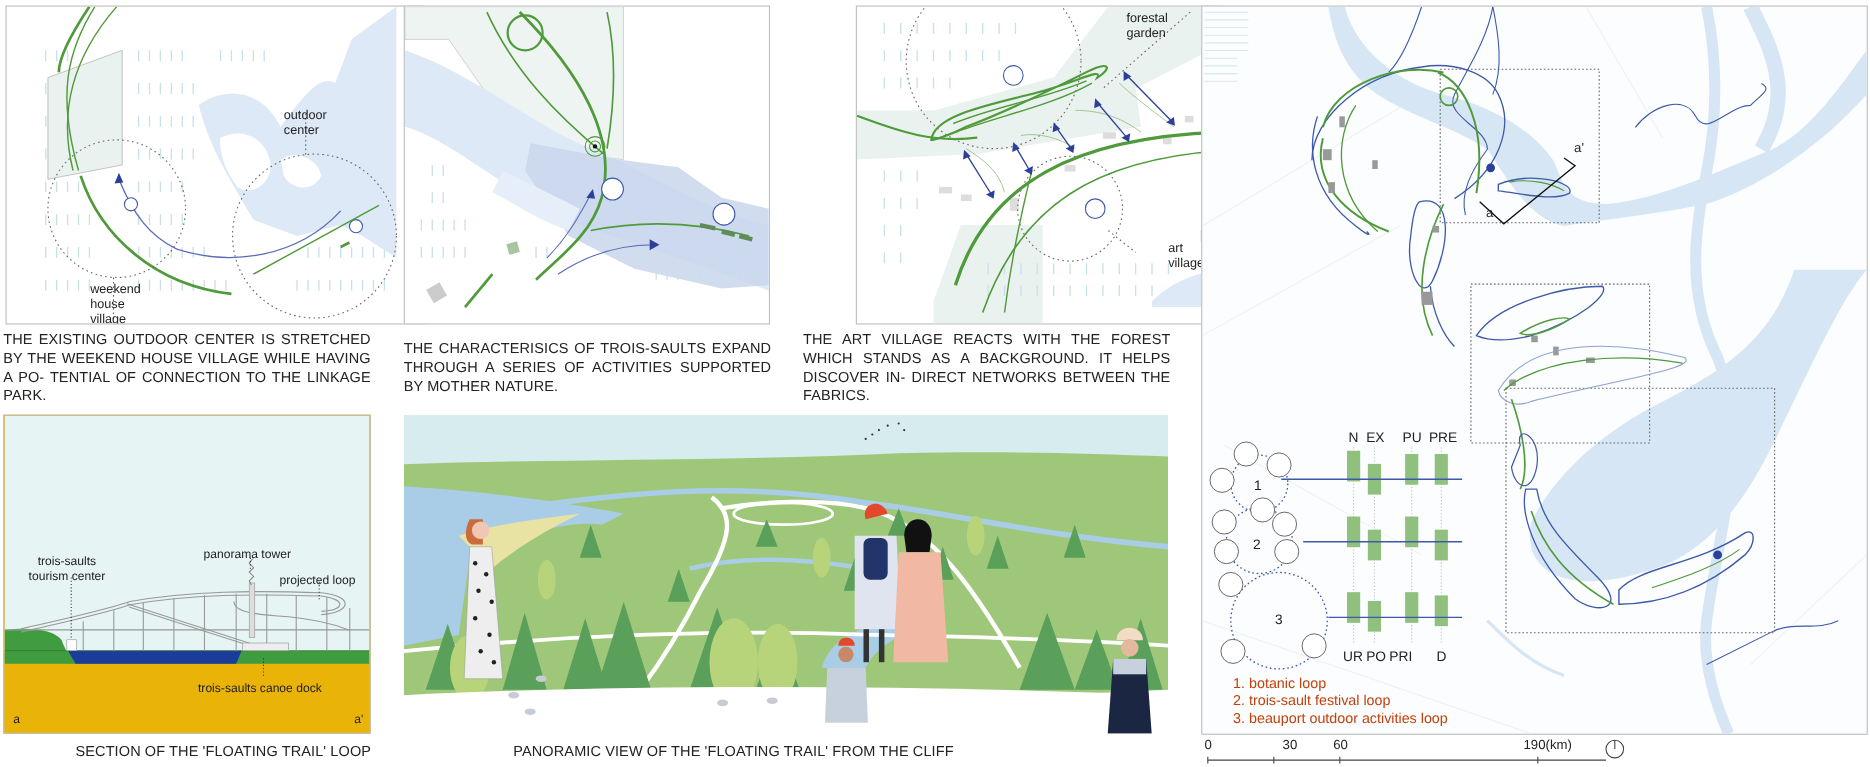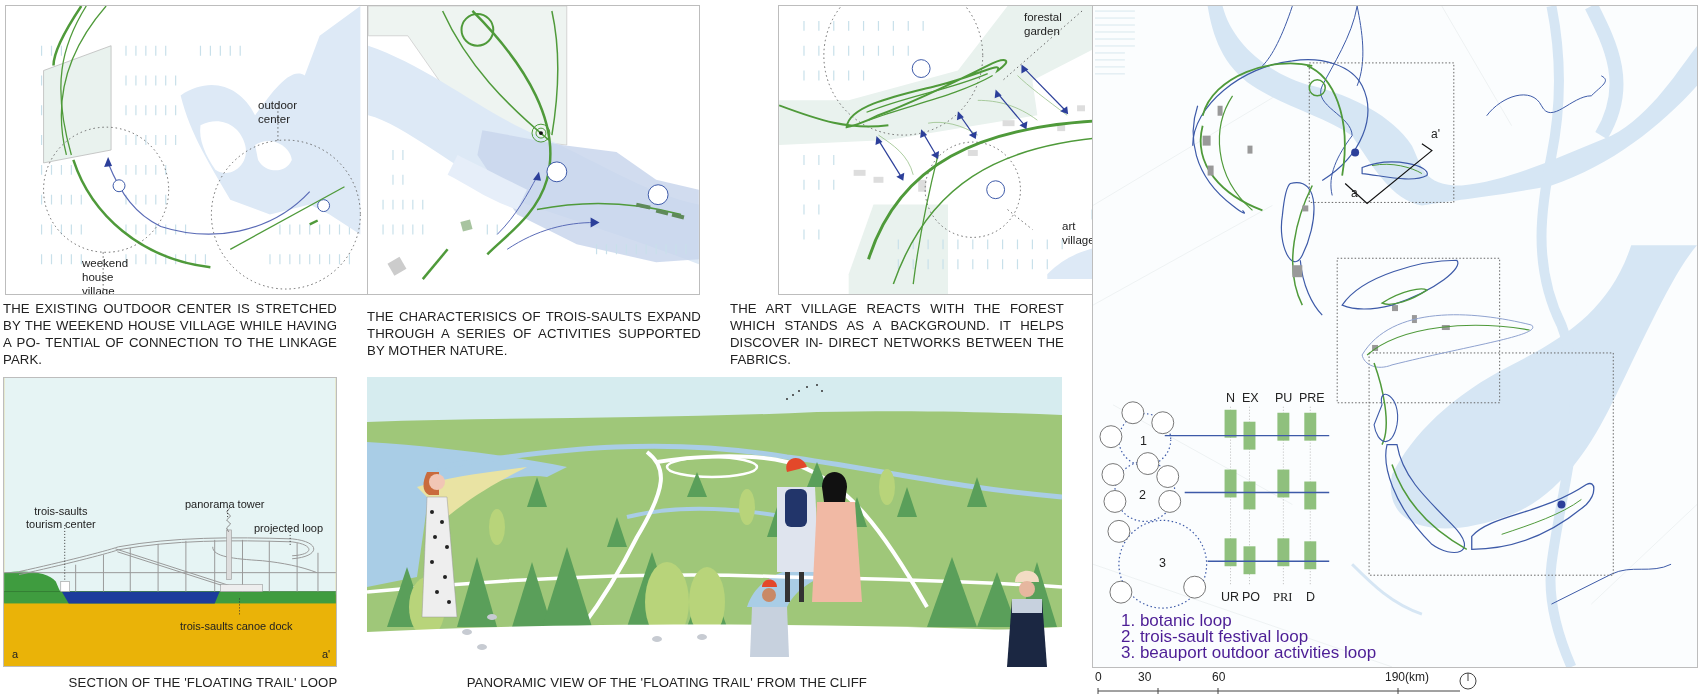--- a/index.html
+++ b/index.html
@@ -2,21 +2,21 @@
 <html><head>
 <meta charset="utf-8">
 <style>
   html,body{margin:0;padding:0;background:#fff;}
   body{width:1700px;height:697px;position:relative;overflow:hidden;font-family:"Liberation Sans",sans-serif;color:#222;}
   .panel{position:absolute;border:1px solid #bdbdbd;box-sizing:border-box;overflow:hidden;background:#fff;}
   .panel svg{position:absolute;left:0;top:0;width:100%;height:100%;}
   .caption{position:absolute;font-size:13.2px;line-height:17px;letter-spacing:0.1px;color:#222;text-transform:uppercase;text-align:justify;}
   .lbl{position:absolute;font-size:11.5px;line-height:14px;color:#222;white-space:nowrap;}
   .sec-lbl{position:absolute;font-size:11px;line-height:13px;color:#222;white-space:nowrap;text-align:center;}
-  .legend{position:absolute;font-size:17px;line-height:16px;color:#4c1d95;}
+  .legend{position:absolute;font-size:13px;line-height:16px;color:#c2410c;}
   .axlbl{position:absolute;font-size:12.5px;color:#222;}
   .scale{position:absolute;font-size:12px;color:#222;}
 </style>
 </head>
 <body>
 
 <div class="panel" style="left:5px;top:5px;width:382px;height:290px;">
   <svg viewBox="0 0 331 290">
     <g stroke="#c8e0ea" stroke-width="1.2">
       <path d="M10 40 v10 M20 40 v10 M30 40 v10 M95 40 v10 M105 40 v10 M115 40 v10 M125 40 v10 M135 40 v10 M170 40 v10 M180 40 v10 M190 40 v10 M200 40 v10 M210 40 v10 M10 70 v10 M20 70 v10 M30 70 v10 M95 70 v10 M105 70 v10 M115 70 v10 M125 70 v10 M135 70 v10 M145 70 v10 M10 100 v10 M20 100 v10 M95 100 v10 M105 100 v10 M115 100 v10 M125 100 v10 M135 100 v10 M145 100 v10 M10 130 v10 M20 130 v10 M30 130 v10 M95 130 v10 M105 130 v10 M115 130 v10 M125 130 v10 M135 130 v10 M145 130 v10 M10 160 v10 M20 160 v10 M30 160 v10 M40 160 v10 M95 160 v10 M105 160 v10 M115 160 v10 M125 160 v10 M135 160 v10 M10 190 v10 M20 190 v10 M30 190 v10 M40 190 v10 M50 190 v10 M95 190 v10 M105 190 v10 M115 190 v10 M125 190 v10 M135 190 v10 M10 220 v10 M20 220 v10 M30 220 v10 M40 220 v10 M50 220 v10 M95 220 v10 M105 220 v10 M115 220 v10 M125 220 v10 M135 220 v10 M145 220 v10 M155 220 v10 M10 250 v10 M20 250 v10 M30 250 v10 M40 250 v10 M50 250 v10 M95 250 v10 M105 250 v10 M115 250 v10 M125 250 v10 M135 250 v10 M145 250 v10 M155 250 v10 M165 250 v10 M175 250 v10 M240 250 v10 M250 250 v10 M260 250 v10 M270 250 v10 M280 250 v10 M290 250 v10 M300 250 v10 M310 250 v10 M320 250 v10 M250 220 v10 M260 220 v10 M270 220 v10 M280 220 v10 M290 220 v10 M300 220 v10 M310 220 v10 M320 220 v10"></path>
@@ -398,21 +398,21 @@
   <div class="lbl" style="left:338px;top:121px;font-size:12px;">a'</div>
   <div class="axlbl" style="left:47px;top:428px;">1</div>
   <div class="axlbl" style="left:46px;top:482px;">2</div>
   <div class="axlbl" style="left:66px;top:550px;">3</div>
   <div class="axlbl" style="left:133px;top:385px;">N</div>
   <div class="axlbl" style="left:149px;top:385px;">EX</div>
   <div class="axlbl" style="left:182px;top:385px;">PU</div>
   <div class="axlbl" style="left:206px;top:385px;">PRE</div>
   <div class="axlbl" style="left:128px;top:584px;">UR</div>
   <div class="axlbl" style="left:149px;top:584px;">PO</div>
-  <div class="axlbl" style="left:180px;top:584px;font-family:Liberation Serif, serif;">PRI</div>
+  <div class="axlbl" style="left:170px;top:584px;">PRI</div>
   <div class="axlbl" style="left:213px;top:584px;">D</div>
   <div class="legend" style="left:28px;top:607px;">
     <div>1. botanic loop</div>
     <div>2. trois-sault festival loop</div>
     <div>3. beauport outdoor activities loop</div>
   </div>
 </div>
 
 <div style="position:absolute;left:1095px;top:670px;width:400px;height:27px;">
   <svg width="400" height="27" style="position:absolute;left:0;top:0;">
@@ -422,16 +422,16 @@
         <line x1="63" y1="18" x2="63" y2="24"></line>
         <line x1="123" y1="18" x2="123" y2="24"></line>
         <line x1="303" y1="18" x2="303" y2="24"></line>
       </g>
     <g>
         <circle cx="373" cy="11" r="8" fill="none" stroke="#444"></circle>
         <line x1="373" y1="3" x2="373" y2="11" stroke="#444"></line>
       </g>
   </svg>
   <span class="scale" style="left:0px;top:0px;">0</span>
-  <span class="scale" style="left:43px;top:0px;">30</span>
+  <span class="scale" style="left:71px;top:0px;">30</span>
   <span class="scale" style="left:117px;top:0px;">60</span>
   <span class="scale" style="left:290px;top:0px;">190(km)</span>
 </div>
 
 </body></html>

